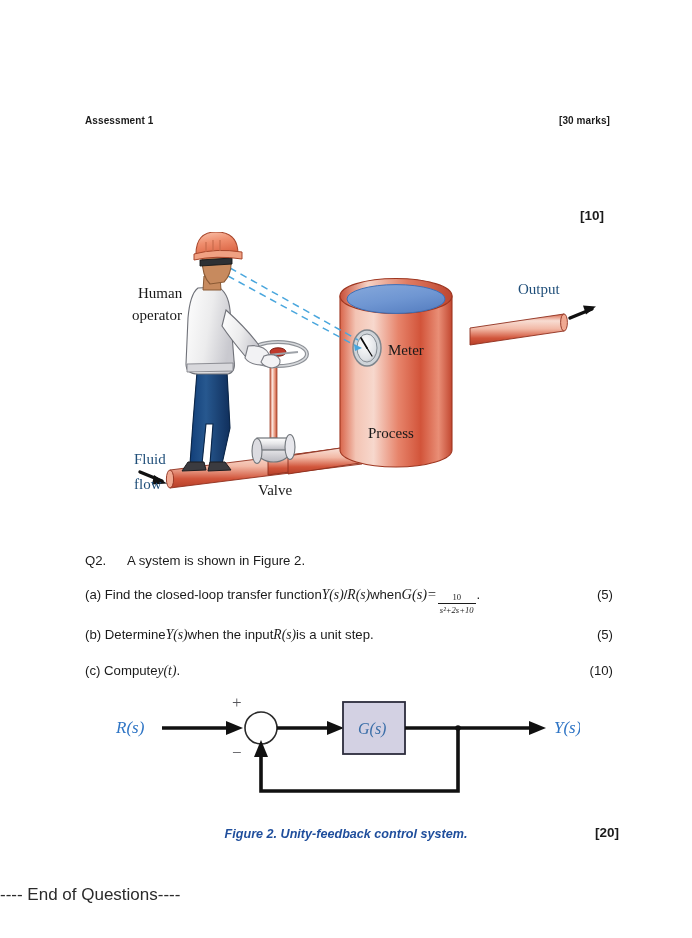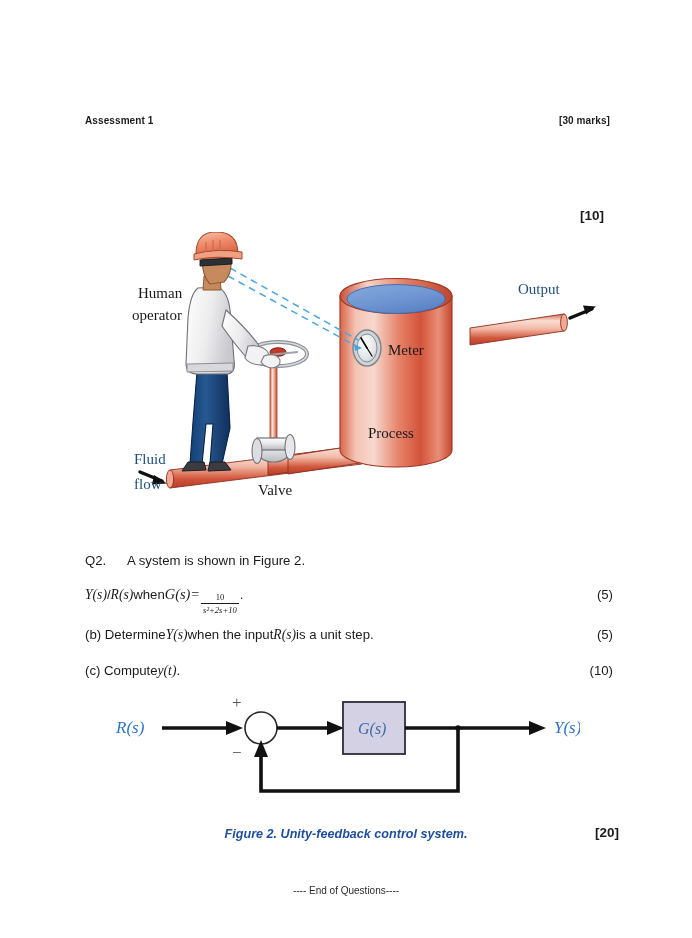--- a/index.html
+++ b/index.html
@@ -70,22 +70,22 @@
     position: relative; top: 1px;
   }
   .frac .num { font-size: 8.6px; line-height: 9px; padding-bottom: 1px; }
   .frac .den {
     font-size: 8.6px; line-height: 10px; padding-top: 1px;
     border-top: 1.1px solid #1b1b1b; font-style: italic;
     white-space: nowrap; padding-left: 2px; padding-right: 2px;
   }
 
   .endline {
-    position: absolute; width: 692px; text-align: center;
-    top: 885px; font-size: 10px; color: #2b2b2b;
+    position: absolute; width: 692px; text-align: left;
+    top: 885px; font-size: 17px; color: #2b2b2b;
   }
 
   
   #fig1 { position: absolute; left: 118px; top: 232px; }
   .lab-serif {
     font-family: "Liberation Serif", serif;
     font-size: 15px;
   }
   .lab-blue { fill: #1f4e79; }
   .lab-black { fill: #191919; }
@@ -275,20 +275,21 @@
     </svg>
   </div>
 
 
   <div class="q-block q2">
     <span class="lbl">Q2.</span><span>A system is shown in Figure 2.</span>
   </div>
 
   <div class="item-row item-a">
     <span class="item-txt">
+      <span>(a) Find the closed-loop transfer function </span>
       <span class="mathvar">Y(s)</span>
       <span>/</span>
       <span class="mathvar">R(s)</span>
       <span> when </span>
       <span class="mathfn">G(s)</span>
       <span class="mathfn"> = </span>
       <span class="frac">
         <span class="num">10</span>
         <span class="den">s²+2s+10</span>
       </span>

